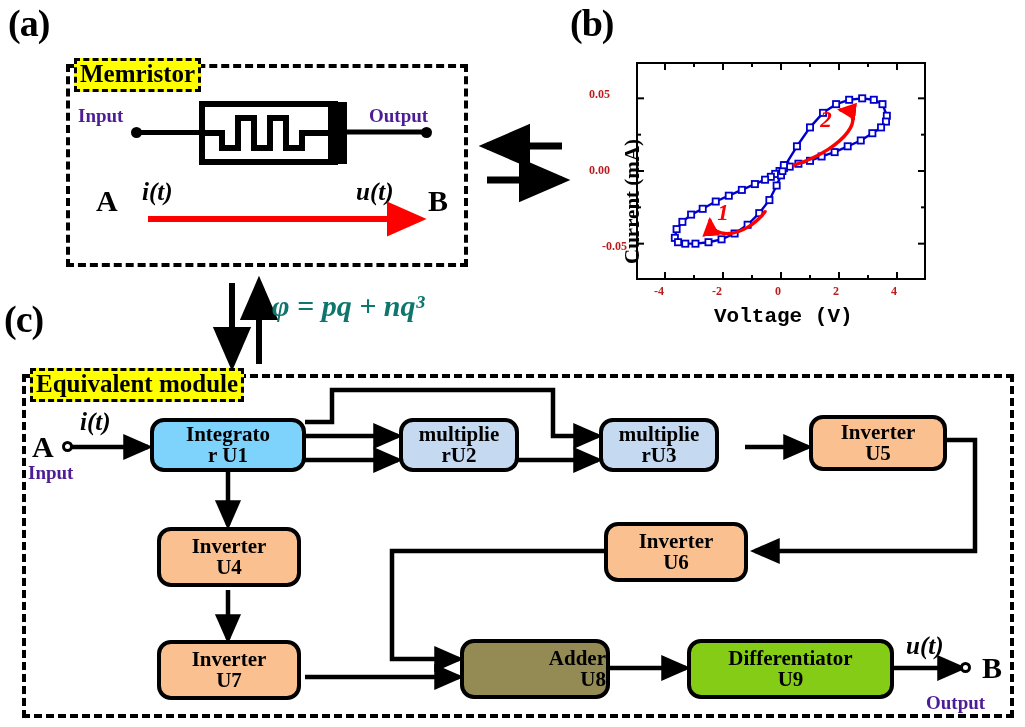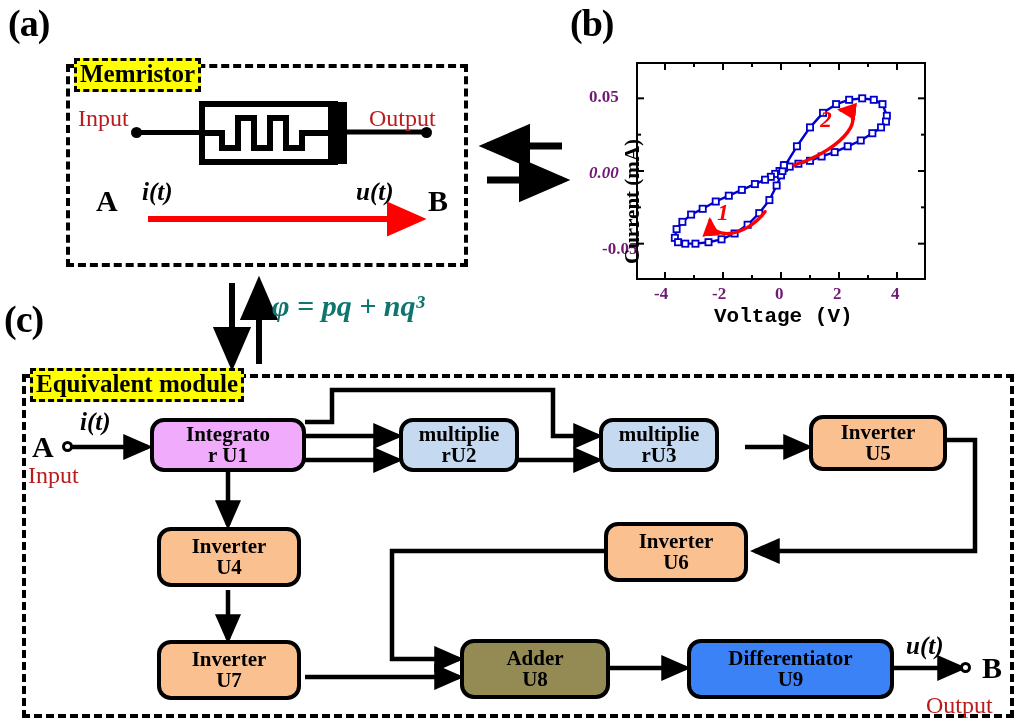--- a/index.html
+++ b/index.html
@@ -31,41 +31,41 @@
     border: 3px dashed #000;
     background: #ffff00;
     padding: 0px 3px 2px 3px;
     font-weight: bold;
     font-size: 25px;
     line-height: 1.05;
     color: #000;
     box-sizing: border-box;
   }
   .term-label {
-    font-weight: normal; font-size: 24px; color:#b91c1c;
+    font-weight: bold; font-size: 19px; color:#4c1d95;
   }
   .dot {
     width: 11px; height: 11px; border-radius: 50%; background: #000;
   }
   .wire { background:#000; }
   .italic-var {
     font-style: italic; font-weight: bold; font-size: 25px;
     font-family: "Liberation Serif", serif; color:#000;
   }
   .bigAB { font-weight: bold; font-size: 30px; color:#000; font-family:"Liberation Serif",serif;}
 
   
   #chart-frame {
     left: 636px; top: 62px; width: 290px; height: 218px;
     border: 2px solid #000;
     box-sizing: border-box;
     background:#fff;
   }
   .ax-tick-lbl {
-    font-weight: bold; font-size: 17px; color:#701a75;
+    font-weight: bold; font-size: 12px; color:#b91c1c;
     font-family:"Liberation Serif",serif;
   }
   .ax-title {
     font-weight: bold; font-size: 21px; color:#000;
     font-family:"Liberation Serif",serif;
   }
   #ylabel-wrap {
     left: 596px; top: 78px;
     width: 28px; height: 190px;
   }
@@ -260,21 +260,21 @@
         <polygon points="0,0.4 5.6,3 0,5.6" fill="#ff0000"></polygon>
       </marker>
     </defs>
     <path d="M 765.05 211.69333333333333 C 743.3 239.30666666666667, 711.4 239.30666666666667, 709.95 220.41333333333333" fill="none" stroke="#ff0000" stroke-width="3.4" stroke-linecap="round" marker-end="url(#redtip)"></path>
     <path d="M 794.05 165.18666666666667 C 847.7 147.74666666666667, 868 112.86666666666667, 840.45 109.96000000000001" fill="none" stroke="#ff0000" stroke-width="3.4" stroke-linecap="round" marker-end="url(#redtip)"></path>
     <text x="723" y="220.41333333333333" fill="#ff0000" font-size="23" font-weight="bold" font-style="italic" font-family="&quot;Liberation Serif&quot;, serif" text-anchor="middle">1</text>
     <text x="825.95" y="127.4" fill="#ff0000" font-size="23" font-weight="bold" font-style="italic" font-family="&quot;Liberation Serif&quot;, serif" text-anchor="middle">2</text>
   </svg>
 
 <div class="abs ax-tick-lbl" style="left:589px; top:87px;">0.05</div>
-<div class="abs ax-tick-lbl" style="left:589px; top:163px;font-style:italic;">0.00</div>
+<div class="abs ax-tick-lbl" style="left:589px; top:163px;">0.00</div>
 <div class="abs ax-tick-lbl" style="left:583px; top:239px;margin-left:19px;">-0.05</div>
 
 <div class="abs ax-tick-lbl" style="left:654px; top:284px;">-4</div>
 <div class="abs ax-tick-lbl" style="left:712px; top:284px;">-2</div>
 <div class="abs ax-tick-lbl" style="left:775px; top:284px;">0</div>
 <div class="abs ax-tick-lbl" style="left:833px; top:284px;">2</div>
 <div class="abs ax-tick-lbl" style="left:891px; top:284px;">4</div>
 
 <div class="abs" id="ylabel-wrap">
   <div class="ax-title" id="ylabel">Current (mA)</div>
@@ -325,21 +325,21 @@
 <div class="abs bigAB" style="left:32px; top:430px;">A</div>
 <div class="abs open-term" style="left:62px; top:441px;"></div>
 <div class="abs italic-var" style="left:80px; top:408px;">i(t)</div>
 <div class="abs term-label" style="left:28px; top:462px;">Input</div>
 
 <div class="abs italic-var" style="left:906px; top:632px;">u(t)</div>
 <div class="abs open-term" style="left:960px; top:662px;"></div>
 <div class="abs bigAB" style="left:982px; top:651px;">B</div>
 <div class="abs term-label" style="left:926px; top:692px;">Output</div>
 
-<div class="block" style="left:150px; top:418px; width:156px; height:54px; background:#f0abfc;">
+<div class="block" style="left:150px; top:418px; width:156px; height:54px; background:#7dd3fc;">
   <span>Integrato</span>
   <span>r U1</span>
 </div>
 
 <div class="block" style="left:399px; top:418px; width:120px; height:54px; background:#C5D9F1;">
   <span>multiplie</span>
   <span>rU2</span>
 </div>
 
 <div class="block" style="left:599px; top:418px; width:120px; height:54px; background:#C5D9F1;">
@@ -360,21 +360,21 @@
 <div class="block" style="left:604px; top:522px; width:144px; height:60px; background:#FAC090;">
   <span>Inverter</span>
   <span>U6</span>
 </div>
 
 <div class="block" style="left:157px; top:640px; width:144px; height:60px; background:#FAC090;">
   <span>Inverter</span>
   <span>U7</span>
 </div>
 
-<div class="block" style="left:460px; top:639px; width:150px; height:60px; background:#948A54;">
+<div class="block" style="left:460px; top:639px; width:150px; height:60px; background:#948A54;align-items:flex-end;">
   <span>Adder</span>
   <span>U8</span>
 </div>
 
-<div class="block" style="left:687px; top:639px; width:207px; height:60px; background:#3b82f6;align-items:center;">
+<div class="block" style="left:687px; top:639px; width:207px; height:60px; background:#84cc16;align-items:center;">
   <span>Differentiator</span>
   <span>U9</span>
 </div>
 
 </body></html>

